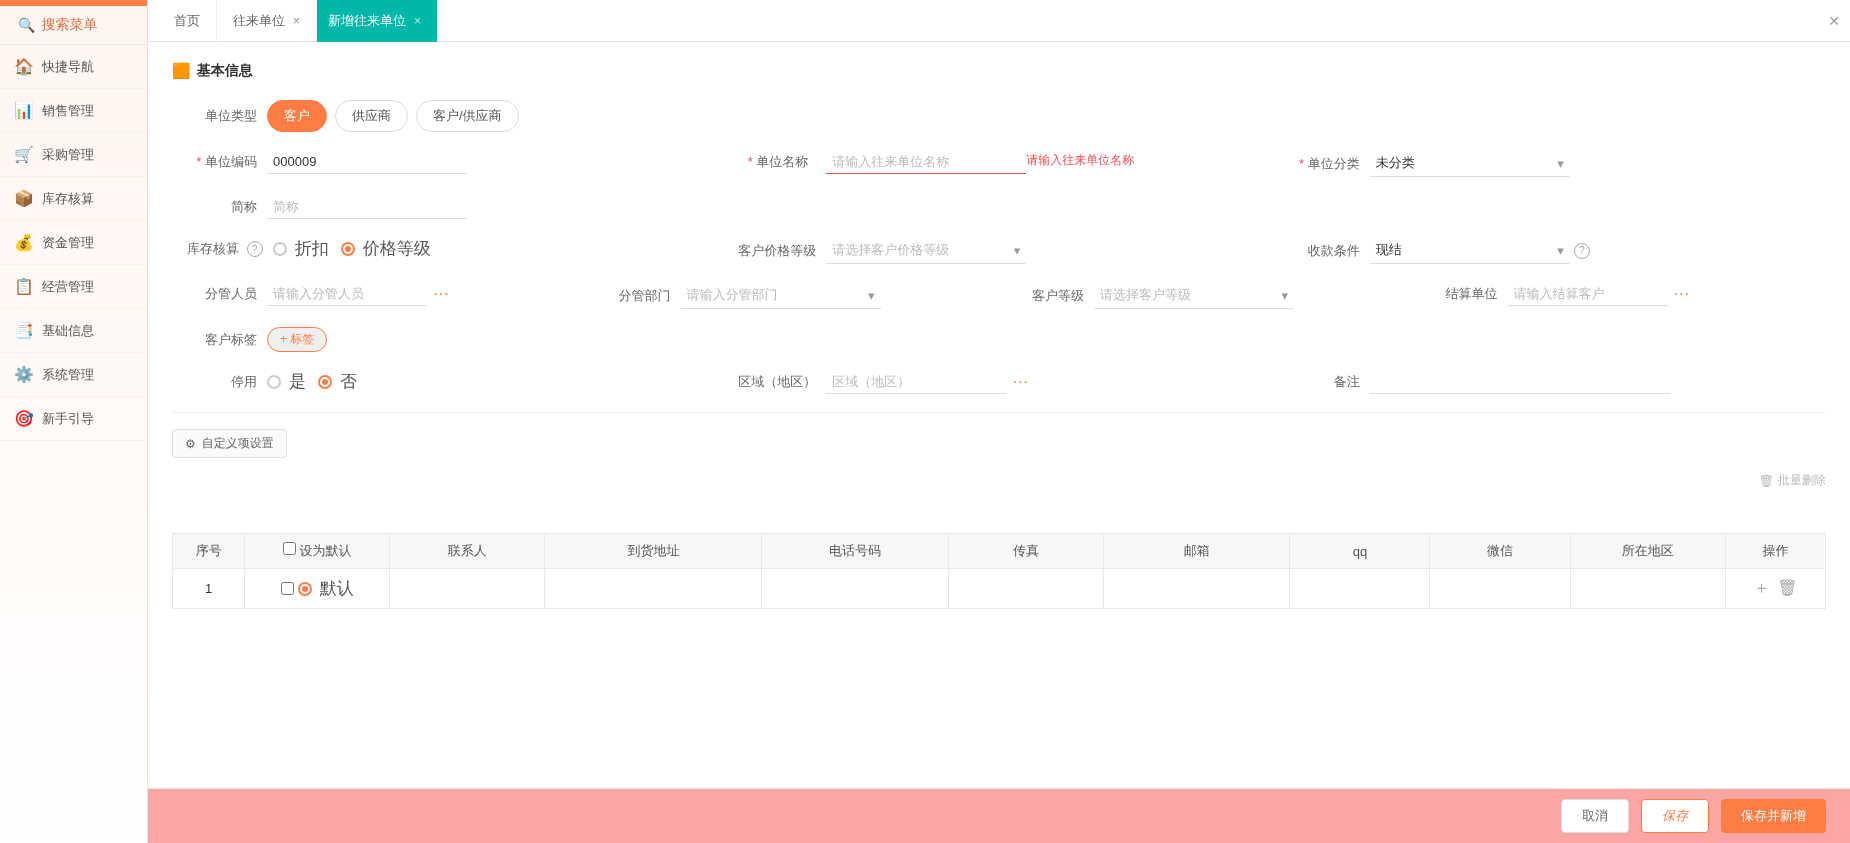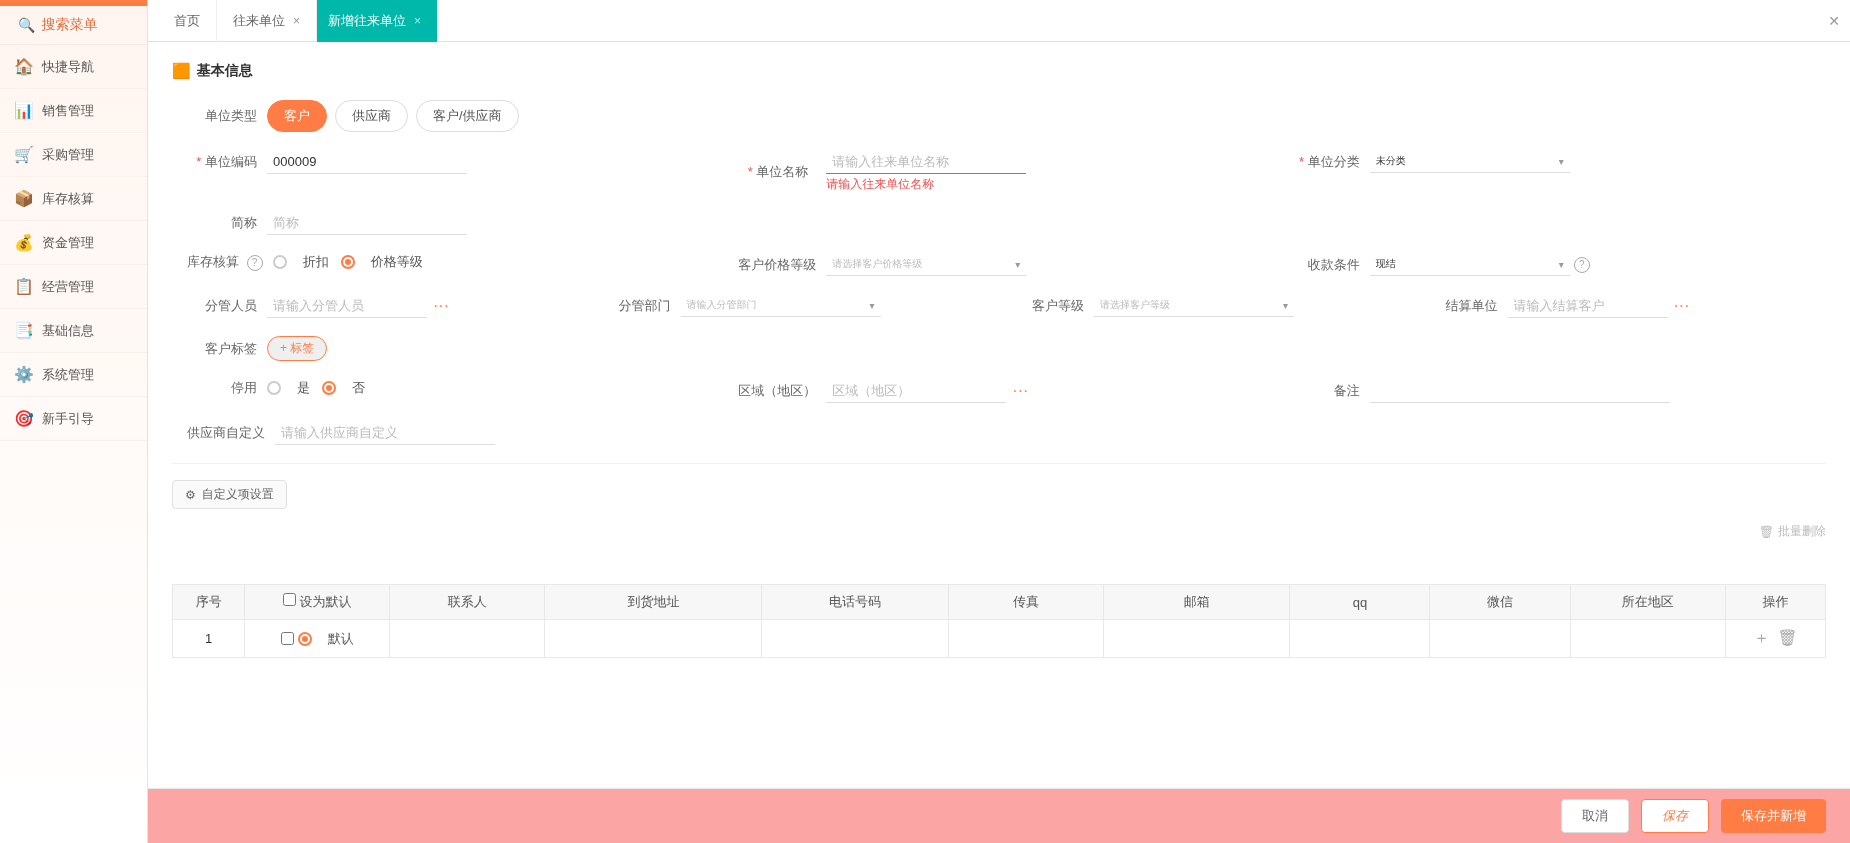--- a/index.html
+++ b/index.html
@@ -153,21 +153,21 @@
       display: block;
     }
     .form-select-wrap {
       display: flex;
       align-items: center;
       border-bottom: 1px solid #ddd;
       width: 200px;
       padding: 4px 6px;
       cursor: pointer;
       color: #333;
-      font-size: 10px;
+      font-size: 13px;
     }
     .form-select-wrap .placeholder { color: #bbb; flex: 1; }
     .form-select-wrap .chevron { margin-left: auto; color: #999; }
     .btn-group {
       display: flex;
       gap: 8px;
     }
     .btn {
       padding: 6px 16px;
       border: 1px solid #ddd;
@@ -201,23 +201,23 @@
       font-size: 13px;
     }
     .radio-group {
       display: flex;
       align-items: center;
       gap: 12px;
     }
     .radio-item {
       display: flex;
       align-items: center;
-      gap: 16px;
-      cursor: pointer;
-      font-size: 13px;
+      gap: 8px;
+      cursor: pointer;
+      font-size: 17px;
       color: #555;
     }
     .radio-circle {
       width: 14px;
       height: 14px;
       border-radius: 50%;
       border: 2px solid #ccc;
       display: flex;
       align-items: center;
       justify-content: center;
@@ -320,21 +320,21 @@
       border-top: 1px solid #e8e8e8;
       padding: 10px 24px;
       display: flex;
       justify-content: flex-end;
       gap: 12px;
       flex-shrink: 0;
     }
 
     .form-input-wrapper {
       display: flex;
-      flex-direction: column;
+      flex-direction: row;
     }
 
     .divider {
       height: 1px;
       background: #f0f0f0;
       margin: 4px 0 16px 0;
     }
   </style>
 </head>
 <body>
@@ -534,26 +534,20 @@
         <span class="form-label">区域（地区）</span>
         <input class="form-input" type="text" style="width: 180px;" placeholder="区域（地区）">
         <span class="dots-btn">···</span>
       </div>
       <div class="form-group">
         <span class="form-label">备注</span>
         <input class="form-input" type="text" style="width: 300px;">
       </div>
     </div>
 
-    <div class="form-row">
-      <div class="form-group">
-        <span class="form-label">供应商自定义</span>
-        <input class="form-input" type="text" style="width: 220px;" placeholder="请输入供应商自定义">
-      </div>
-    </div>
 
     <div class="divider"></div>
 
     <div>
       <button class="custom-settings-btn">
         <span>⚙</span>
         <span>自定义项设置</span>
       </button>
     </div>
 

